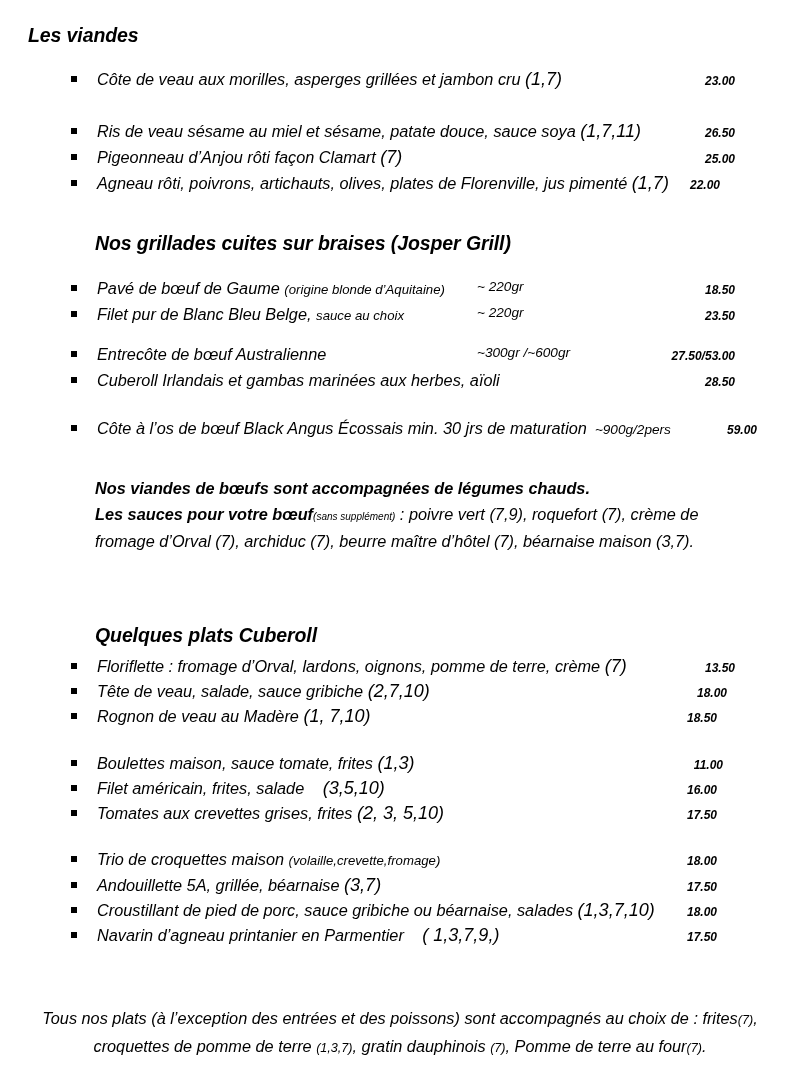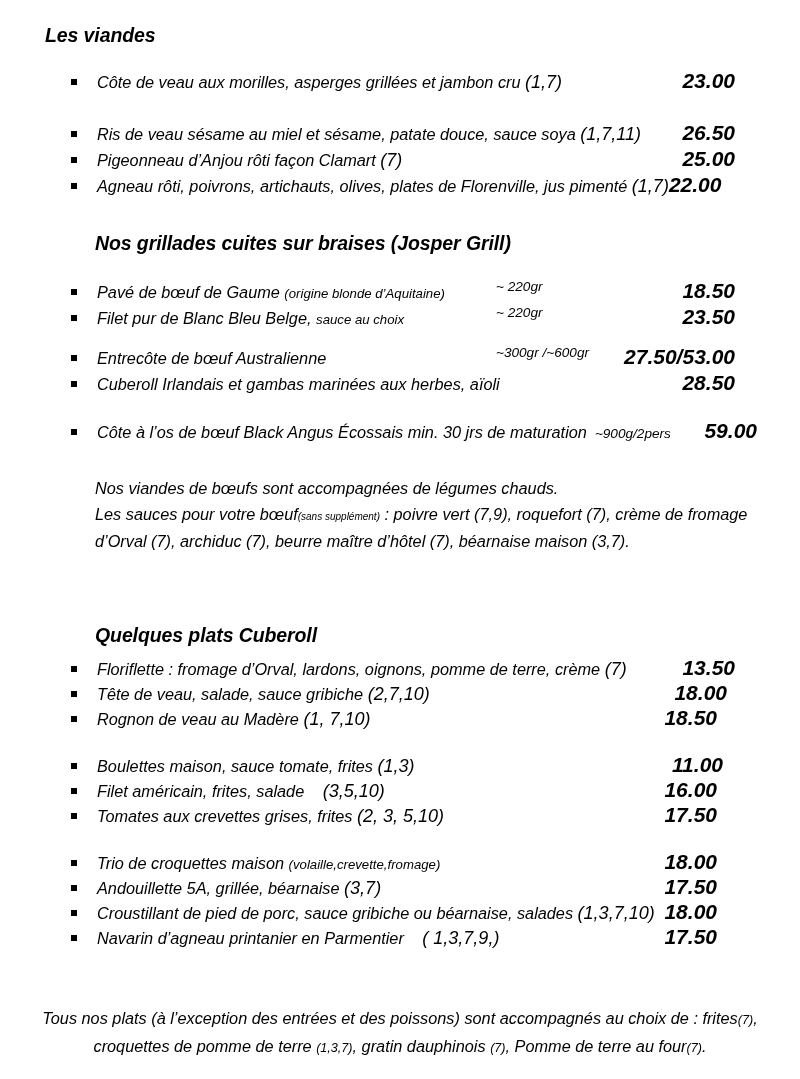--- a/index.html
+++ b/index.html
@@ -23,21 +23,21 @@
   }
 
   
   .section-title {
     font-style: italic;
     font-weight: bold;
     font-size: 19.5px;
     letter-spacing: -0.1px;
     white-space: nowrap;
   }
-  .title-main  { margin-left: 45px; }
+  .title-main  { margin-left: 28px; }
   .title-inset { margin-left: 95px; }
 
   .row {
     display: flex;
     align-items: baseline;
     padding-left: 71px;
     box-sizing: border-box;
     width: 800px;
   }
   .bullet {
@@ -68,43 +68,43 @@
   }
   .weight {
     font-style: italic;
     font-size: 13.6px;
     white-space: nowrap;
     flex: 0 0 auto;
   }
   .price {
     font-style: italic;
     font-weight: bold;
-    font-size: 21px;
+    font-size: 12px;
     text-align: right;
     white-space: nowrap;
     flex: 0 0 auto;
   }
   .rel          { position: relative; }
 
   .row.meat   .price { margin-left: auto; padding-right: 65px; }
   .row.grill  .price { margin-left: auto; padding-right: 65px; }
   .row.brass  .price { margin-left: auto; padding-right: 100px; }
 
-  .row.grill .weight { position: absolute; left: 496px; }
+  .row.grill .weight { position: absolute; left: 477px; }
   .row.grill .label  { max-width: 380px; }
 
   
   .note-block {
     margin-left: 95px;
     width: 660px;
     font-style: italic;
     font-size: 16.3px;
     line-height: 1.62;
   }
-  .note-block b { font-weight: normal; }
+  .note-block b { font-weight: bold; }
   .note-block .sub { font-size: 10px; }
 
   
   .footer {
     position: absolute;
     left: 0;
     right: 0;
     bottom: 18px;
     text-align: center;
     font-style: italic;

